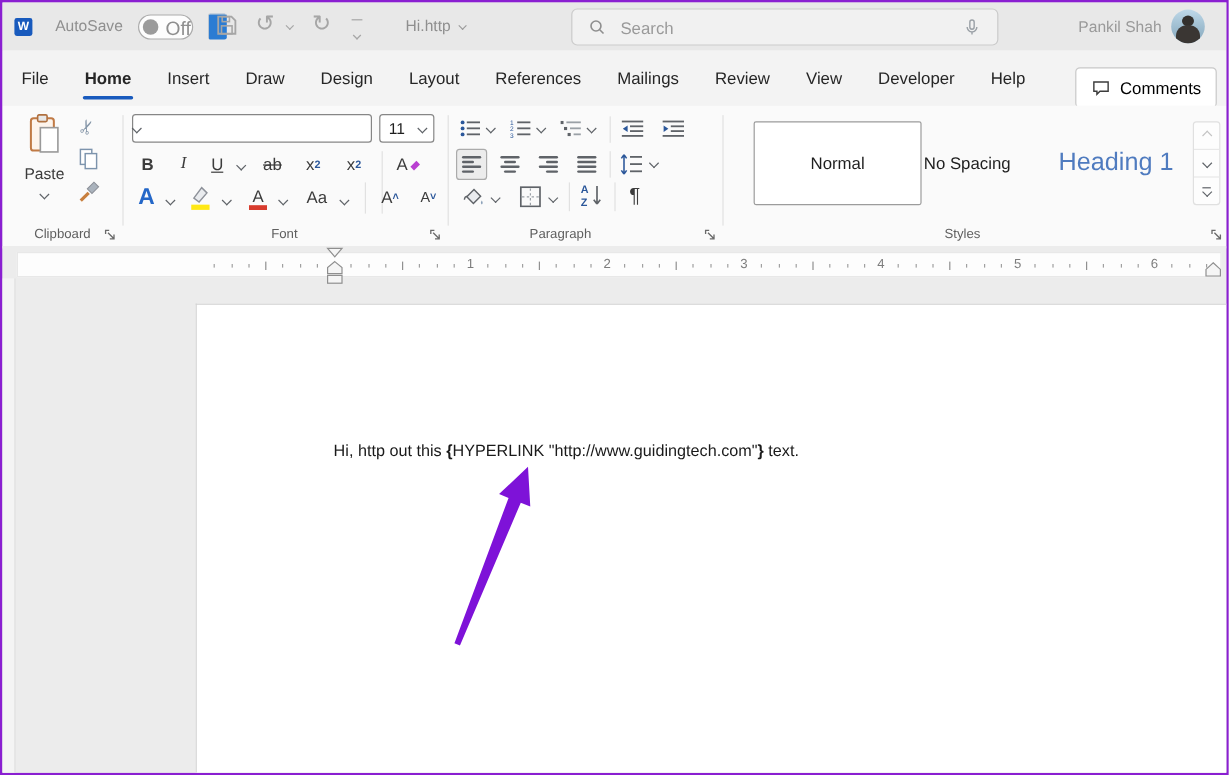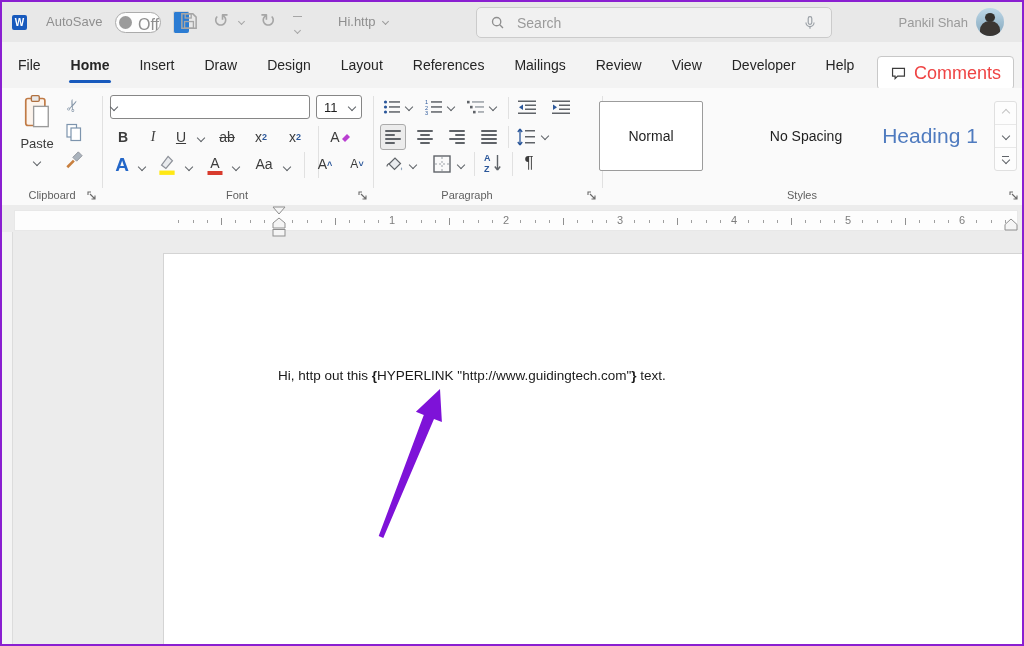--- a/index.html
+++ b/index.html
@@ -41,21 +41,21 @@
 
   
   .tabrow { position:absolute; left:0; top:40px; right:0; height:46px; background:#f3f3f3; }
   .tabs { display:flex; gap:26px; padding-left:14px; height:100%; align-items:center; }
   .tab { font-size:14px; color:#262626; padding:6px 2px; position:relative; cursor:default; }
   .tab.active { font-weight:bold; }
   .tab.active::after { content:""; position:absolute; left:0; right:0; bottom:-4px; height:3px;
                        background:#185abd; border-radius:2px; }
   .comments-btn { position:absolute; right:8px; top:14px; height:28px; background:#fff;
                   border:1px solid #c8c8c8; border-radius:4px; display:flex; align-items:center;
-                  gap:7px; padding:16px 12px; font-size:18px; color:#ef4444; }
+                  gap:7px; padding:16px 12px; font-size:14px; color:#000000; }
 
   
   .ribbon { position:absolute; left:0; top:86px; right:0; height:119px; background:#fafafa;
             border-bottom:1px solid #cfcfcf; }
   .vsep { position:absolute; top:8px; height:92px; width:1px; background:#e1e1e1; }
   .group-label { position:absolute; bottom:5px; font-size:11px; color:#5f5f5f; text-align:center; }
   .launcher { position:absolute; bottom:5px; width:11px; height:11px; }
   .rbtn { position:absolute; display:flex; align-items:center; justify-content:center; color:#3c3c3c; }
 
   
@@ -389,21 +389,21 @@
         <path d="M14.5 3 L14.5 18 M14.5 18 L11.8 14.5 M14.5 18 L17.2 14.5" stroke="#5f6368" stroke-width="1.4" fill="none"></path>
       </svg>
     </div>
     <div class="vsep" style="left:510px; top:64px; height:24px"></div>
     <div class="rbtn" style="left:516px; top:62px; width:22px; height:26px; font-size:17px">¶</div>
     <div class="group-label" style="left:420px; width:90px">Paragraph</div>
     <svg class="launcher" style="left:584px" viewBox="0 0 11 11">
       <path d="M2 5 V2 H5 M4 4 L9 9 M9 5.5 V9 H5.5" fill="none" stroke="#6a6a6a" stroke-width="1.1"></path>
     </svg>
 
-    <div class="style-card selected" style="left:597px; width:104px">
+    <div class="style-card selected" style="left:626px; width:140px">
       <span class="style-name">Normal</span>
     </div>
     <div class="style-card" style="left:744px; width:120px">
       <span class="style-name">No Spacing</span>
     </div>
     <div class="style-card" style="left:868px; width:120px">
       <span class="style-h1">Heading 1</span>
     </div>
     <div class="styles-scroll">
       <div class="cell">

